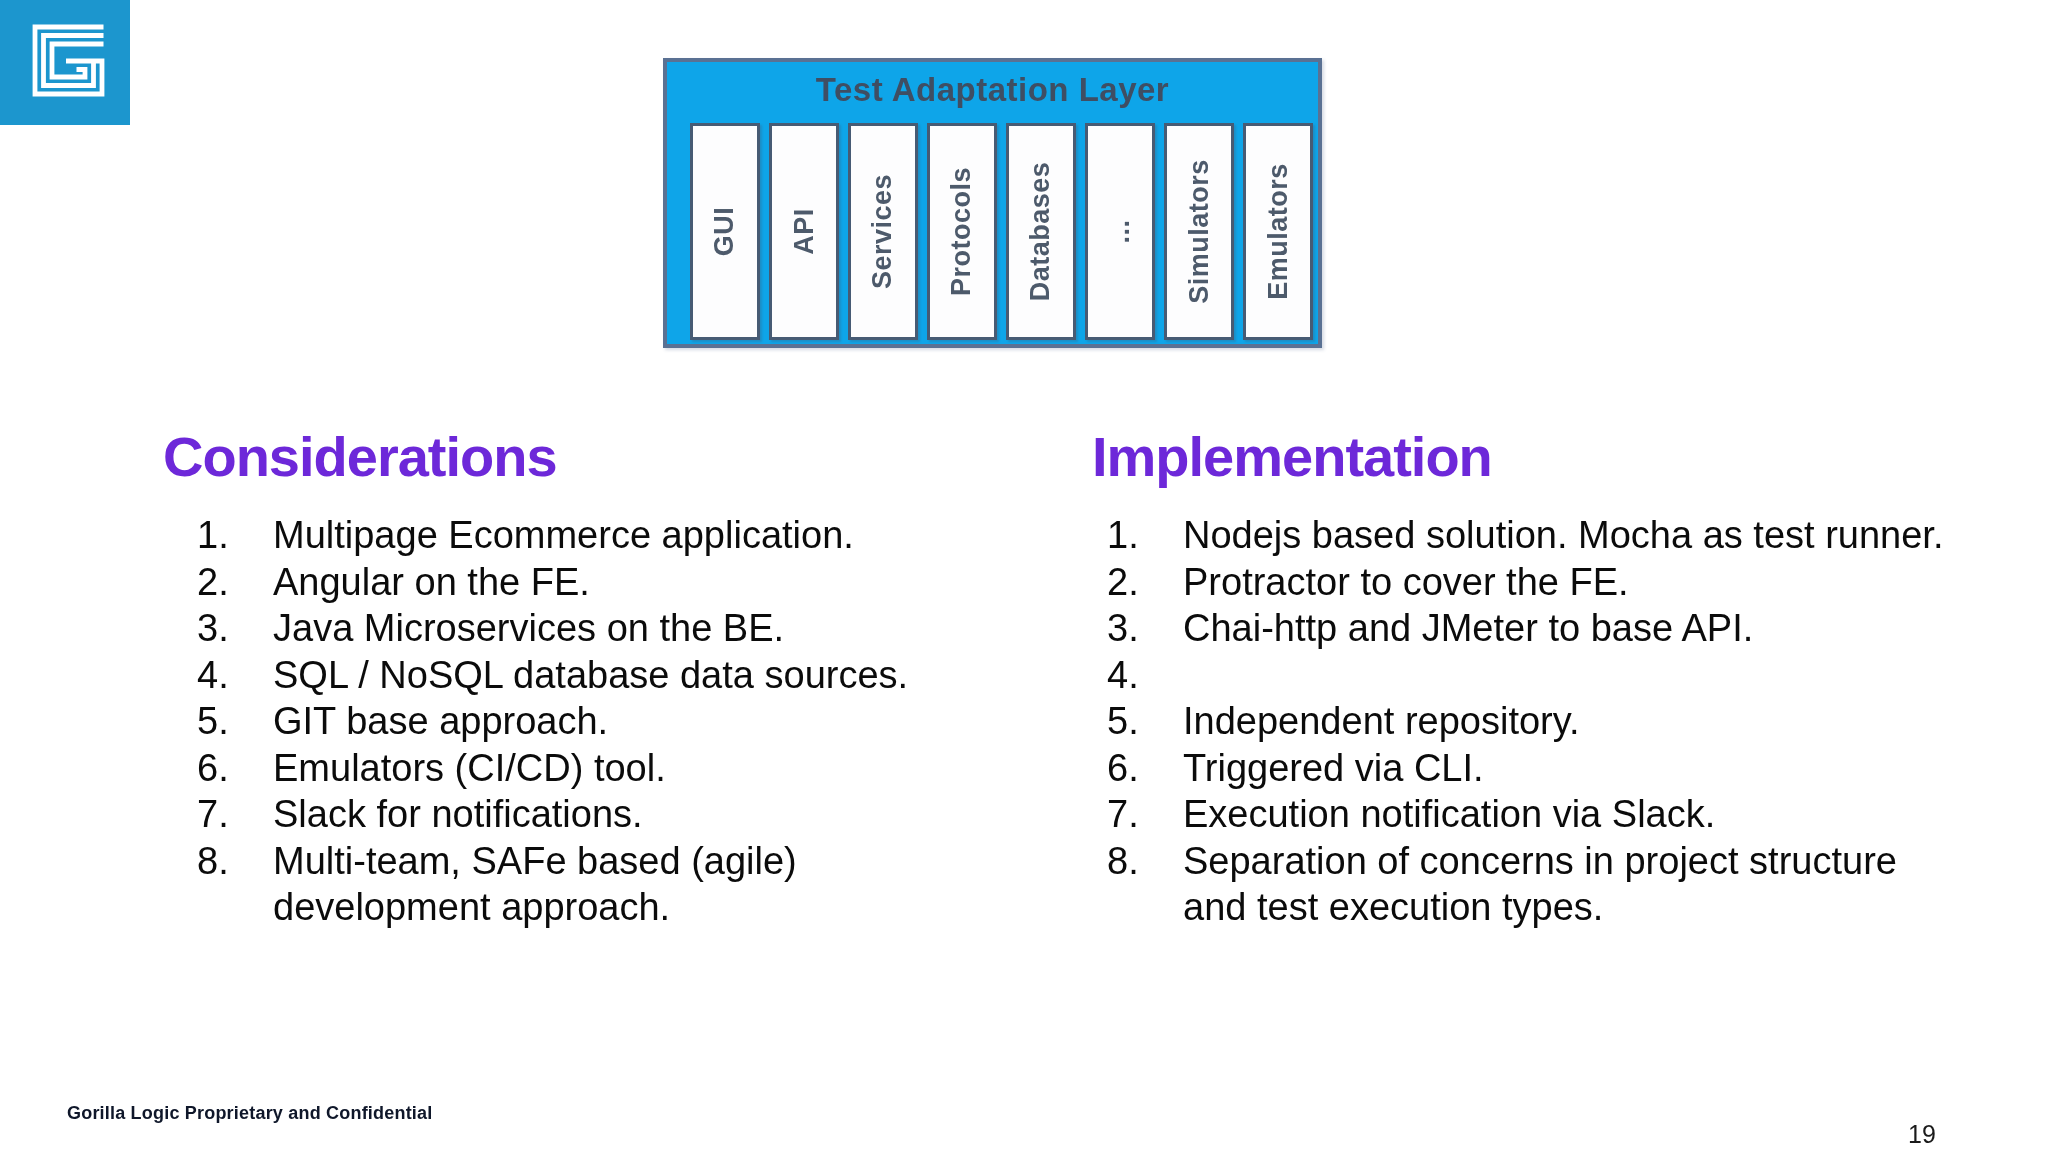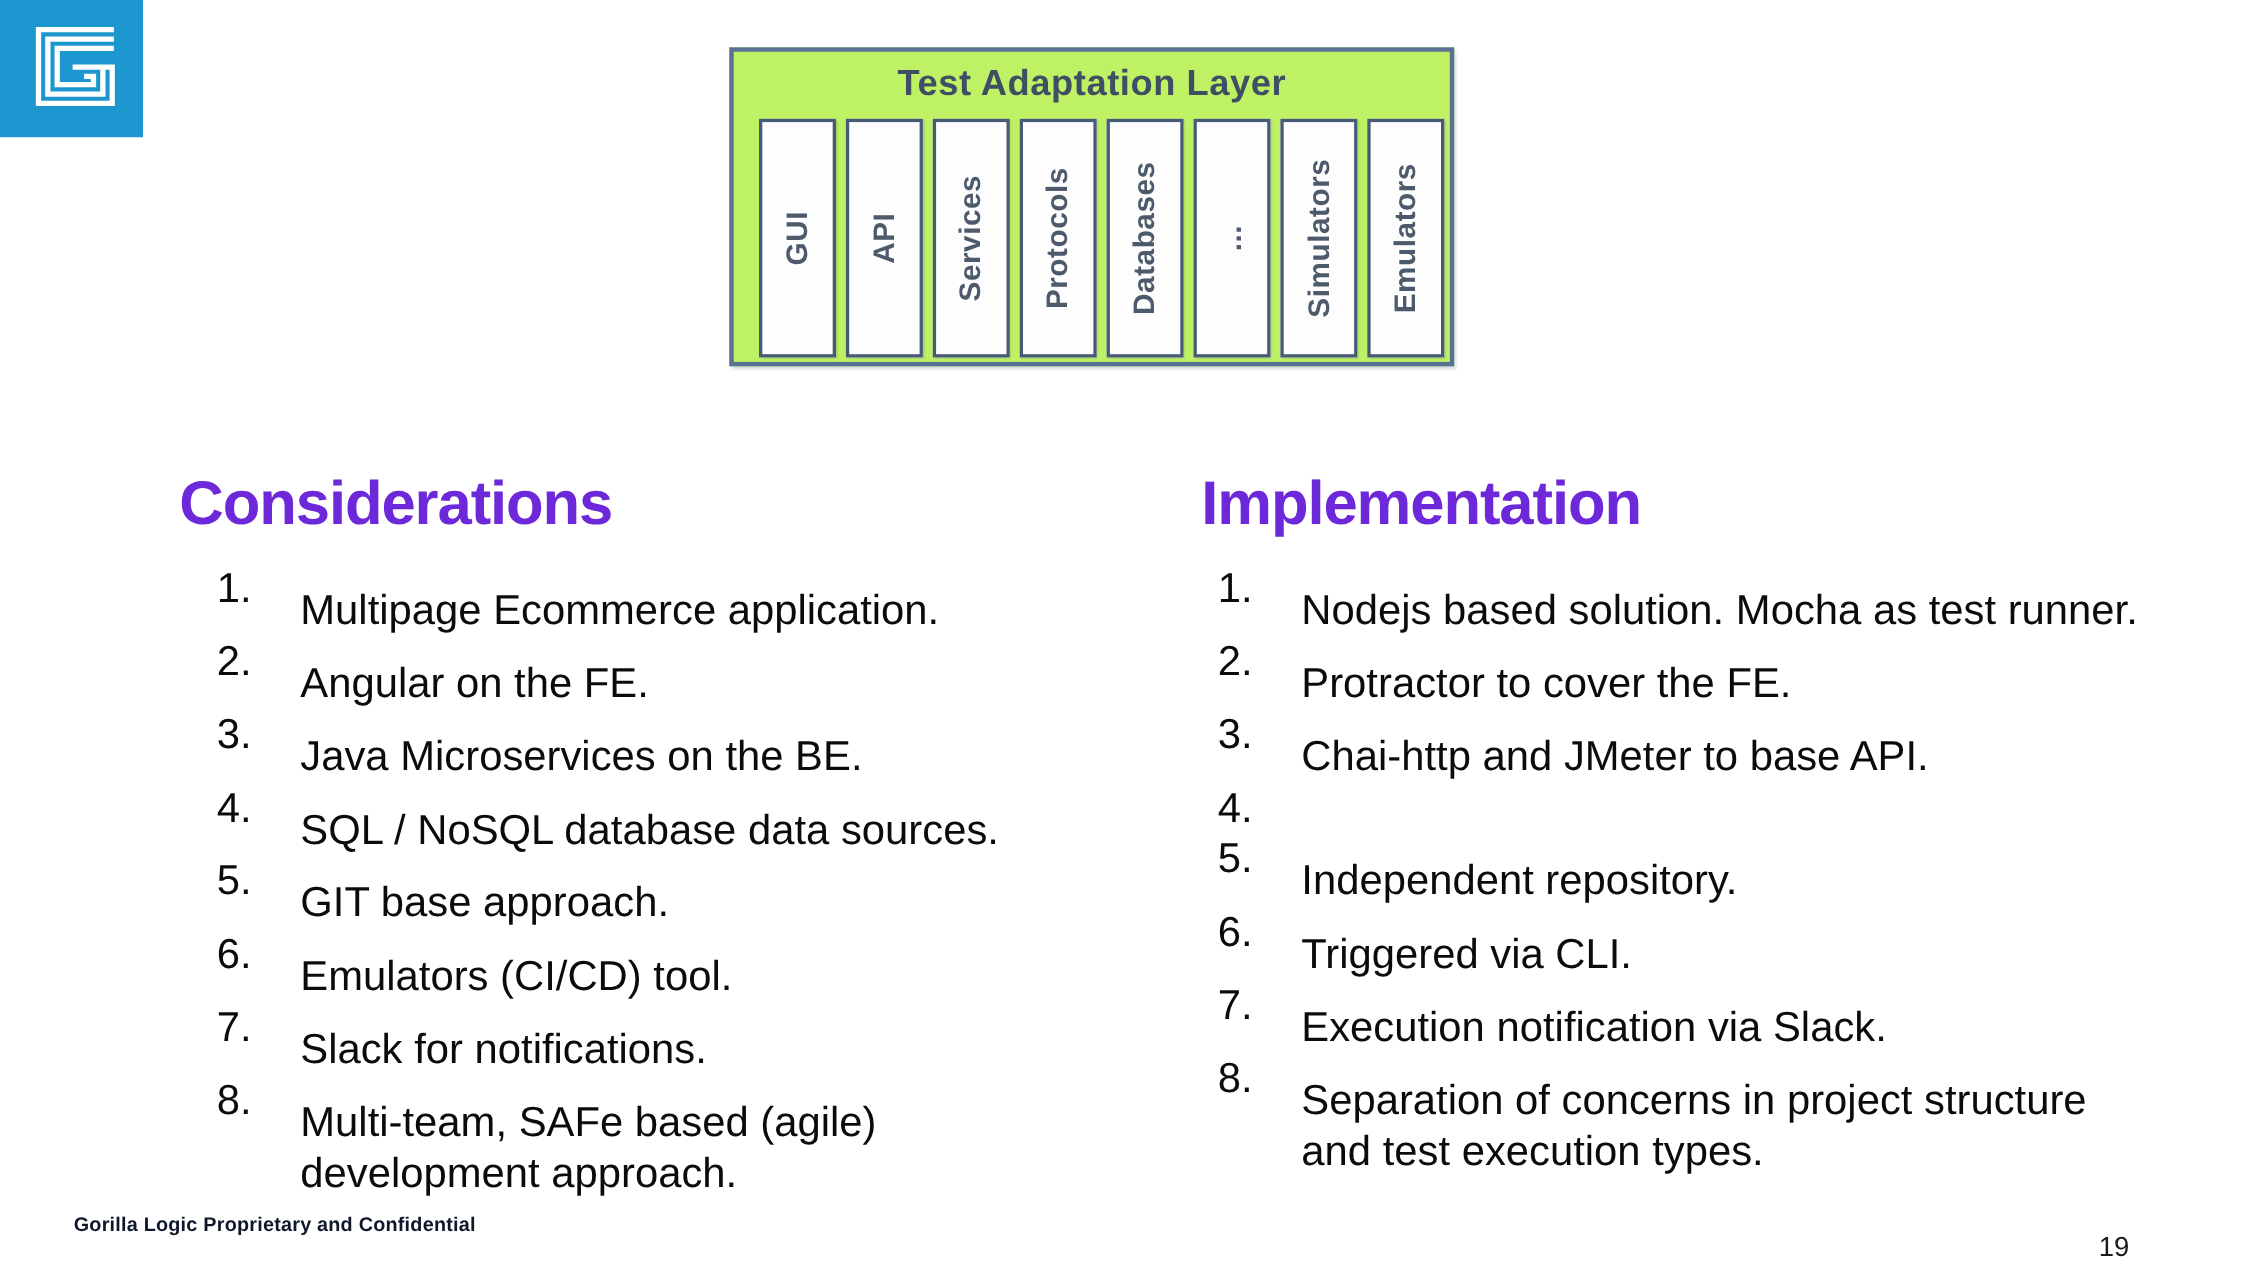--- a/index.html
+++ b/index.html
@@ -6,22 +6,22 @@
   #slide{
     position:relative;width:2048px;height:1152px;background:#ffffff;
     font-family:"Liberation Sans",sans-serif;overflow:hidden;
   }
 
   
   .logo{position:absolute;left:0;top:0;width:130px;height:125px;}
 
   
   .diagram{
-    position:absolute;left:663px;top:43px;width:659px;height:290px;
-    background:#bef264;border:4px solid #5a7193;box-sizing:border-box;
+    position:absolute;left:663px;top:58px;width:659px;height:290px;
+    background:#0ea5e9;border:4px solid #5a7193;box-sizing:border-box;
     box-shadow:2px 2px 3px rgba(90,113,147,.25);
   }
   .diagram-title{
     position:absolute;left:0;top:9px;width:100%;text-align:center;
     font-size:33px;font-weight:700;color:#3f4e63;letter-spacing:.5px;
   }
   .adapter-row{
     position:absolute;left:23px;top:61px;display:flex;gap:9px;
   }
   .adapter-box{
@@ -43,21 +43,21 @@
   .heading-implementation{left:1092px;}
 
   .num-list{
     position:absolute;top:512px;display:flex;flex-direction:column;
     font-size:38px;line-height:46.5px;color:#0b0b0b;
   }
   .list-considerations{left:197px;width:720px;}
   .list-implementation{left:1107px;width:930px;}
   .num-item{display:flex;}
   .num-item .num{width:76px;flex:0 0 76px;}
-  .num-item .txt{white-space:pre-line;margin-top:20px;}
+  .num-item .txt{white-space:pre-line;}
 
   
   .footer-note{
     position:absolute;left:67px;top:1103px;font-size:18px;color:#0f172a;
     letter-spacing:.2px;
     font-weight:bold;
   }
   .page-number{
     position:absolute;left:1908px;top:1120px;font-size:25px;color:#1a1a1a;
   }

